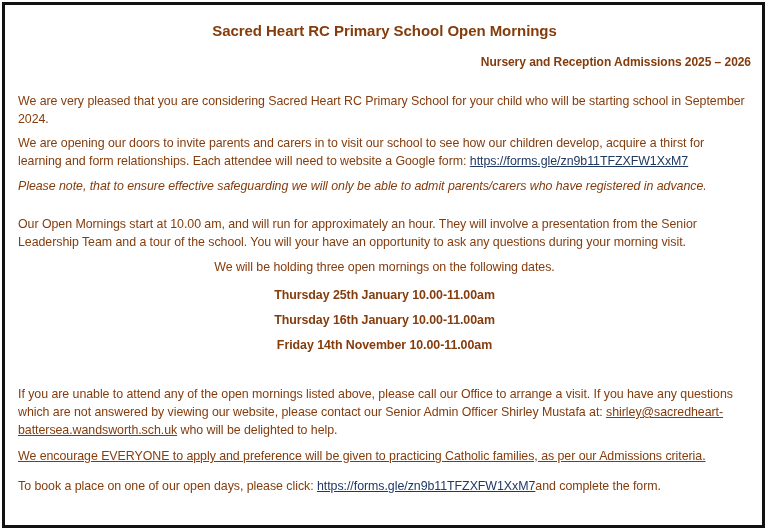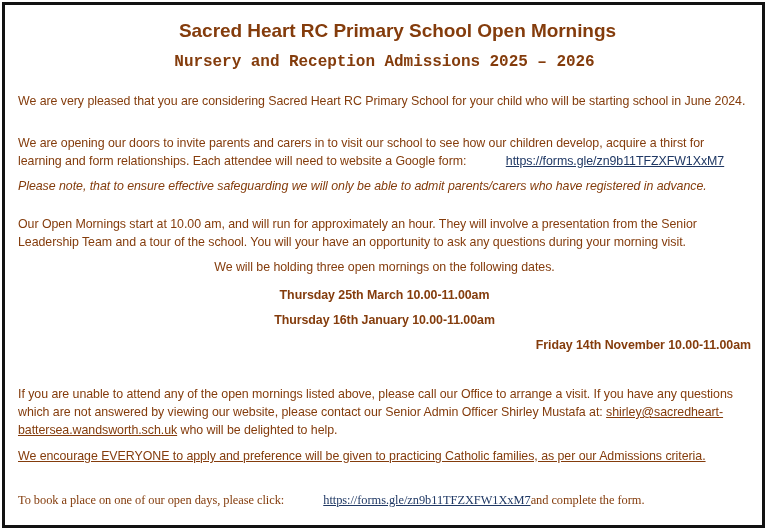--- a/index.html
+++ b/index.html
@@ -28,82 +28,80 @@
       left: 13px;
       top: 0;
       width: 733px;
       color: #843c0c;
       font-size: 12.4px;
       line-height: 18px;
       letter-spacing: -0.05px;
     }
     .title {
       position: absolute;
-      left: 13px;
+      left: 0;
       width: 733px;
       top: 14px;
       text-align: center;
       font-weight: bold;
-      font-size: 19px;
+      font-size: 15px;
       line-height: 24px;
       color: #843c0c;
     }
     .subtitle {
       position: absolute;
       left: 0;
       width: 733px;
       top: 48px;
-      text-align: center;
+      text-align: right;
       font-weight: bold;
-      font-size: 16px;
+      font-size: 12px;
       line-height: 18px;
       color: #843c0c;
-      font-family: Liberation Mono, monospace;
     }
     .p {
       position: absolute;
       left: 0;
       width: 733px;
       margin: 0;
     }
     .center { text-align: center; }
     .bold { font-weight: bold; }
     a.link {
       color: #1f3864;
       text-decoration: underline;
-      margin-left: 36px;
     }
     a.email {
       color: #843c0c;
       text-decoration: underline;
     }
   </style>
 </head>
 <body>
 
 <div class="frame">
   <div class="content">
 
     <div class="title">Sacred Heart RC Primary School Open Mornings</div>
     <div class="subtitle">Nursery and Reception Admissions 2025 – 2026</div>
 
-    <p class="p" style="top:87px;">We are very pleased that you are considering Sacred Heart RC Primary School for your child who will be starting school in June 2024.</p>
+    <p class="p" style="top:87px;">We are very pleased that you are considering Sacred Heart RC Primary School for your child who will be starting school in September 2024.</p>
 
     <p class="p" style="top:129px;"><span>We are opening our doors to invite parents and carers in to visit our school to see how our children develop, acquire a thirst for learning and form relationships. Each attendee will need to website a Google form: </span><a class="link" href="#">https://forms.gle/zn9b11TFZXFW1XxM7</a></p>
 
     <p class="p" style="top:172px;font-style:italic;">Please note, that to ensure effective safeguarding we will only be able to admit parents/carers who have registered in advance.</p>
 
     <p class="p" style="top:210px;">Our Open Mornings start at 10.00 am, and will run for approximately an hour. They will involve a presentation from the Senior Leadership Team and a tour of the school. You will your have an opportunity to ask any questions during your morning visit.</p>
 
     <p class="p center" style="top:253px;">We will be holding three open mornings on the following dates.</p>
 
-    <p class="p center bold" style="top:281px;">Thursday 25th March 10.00-11.00am</p>
+    <p class="p center bold" style="top:281px;">Thursday 25th January 10.00-11.00am</p>
     <p class="p center bold" style="top:306px;">Thursday 16th January 10.00-11.00am</p>
-    <p class="p center bold" style="top:331px;text-align:right;">Friday 14th November 10.00-11.00am</p>
+    <p class="p center bold" style="top:331px;">Friday 14th November 10.00-11.00am</p>
 
     <p class="p" style="top:380px;"><span>If you are unable to attend any of the open mornings listed above, please call our Office to arrange a visit. If you have any questions which are not answered by viewing our website, please contact our Senior Admin Officer Shirley Mustafa at: </span><a class="email" href="#">shirley@sacredheart-battersea.wandsworth.sch.uk</a><span> who will be delighted to help.</span></p>
 
     <p class="p" style="top:442px;text-decoration:underline;">We encourage EVERYONE to apply and preference will be given to practicing Catholic families, as per our Admissions criteria.</p>
 
-    <p class="p" style="top:486px;font-family:Liberation Serif, serif;"><span>To book a place on one of our open days, please click: </span><a class="link" href="#">https://forms.gle/zn9b11TFZXFW1XxM7</a><span>and complete the form.</span></p>
+    <p class="p" style="top:472px;"><span>To book a place on one of our open days, please click: </span><a class="link" href="#">https://forms.gle/zn9b11TFZXFW1XxM7</a><span>and complete the form.</span></p>
 
   </div>
 </div>
 
 </body></html>

